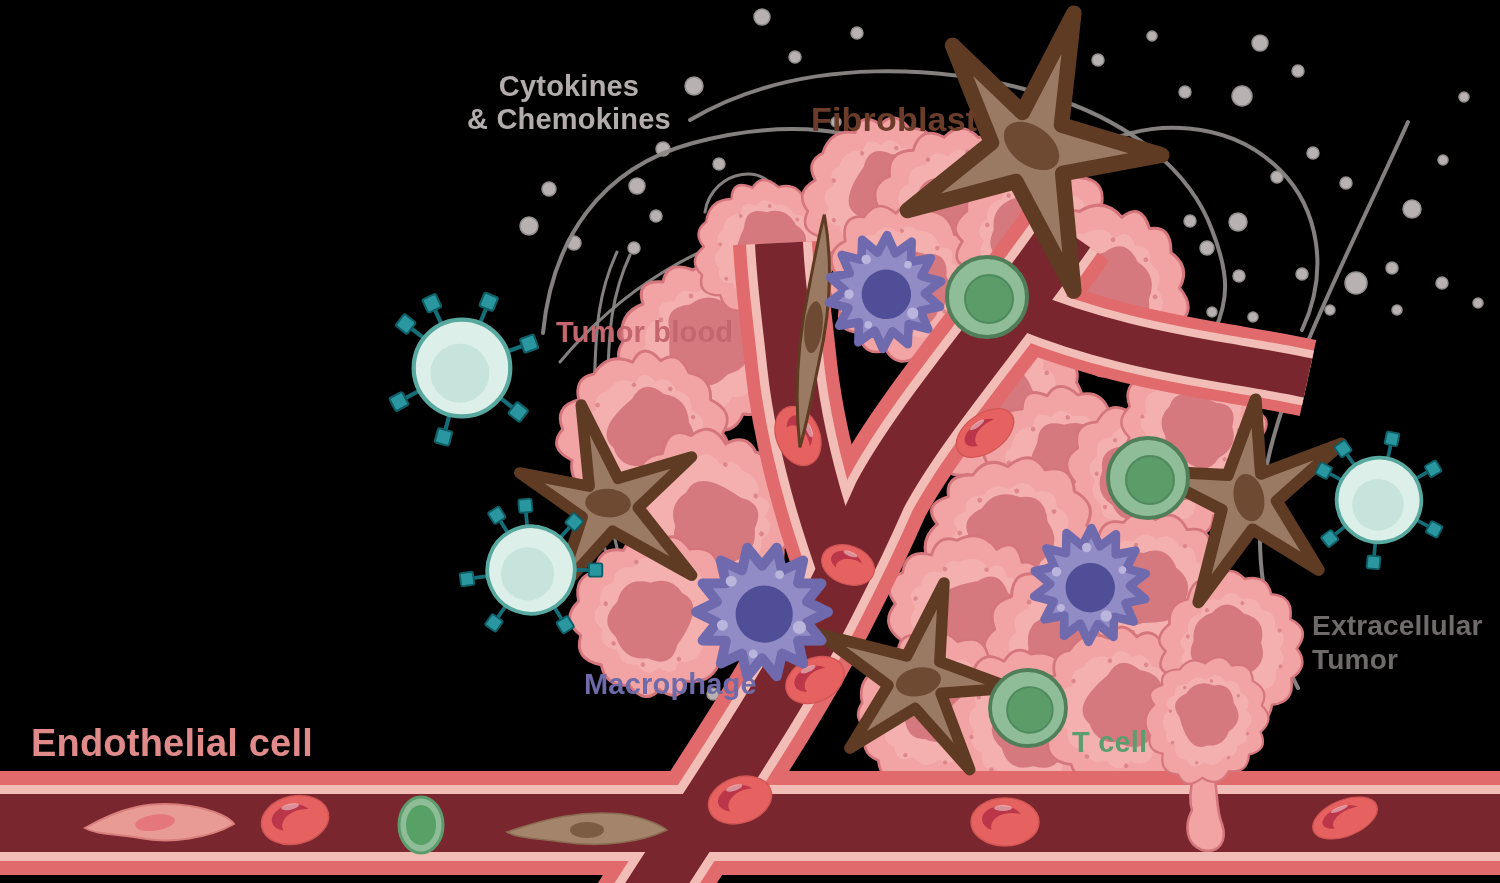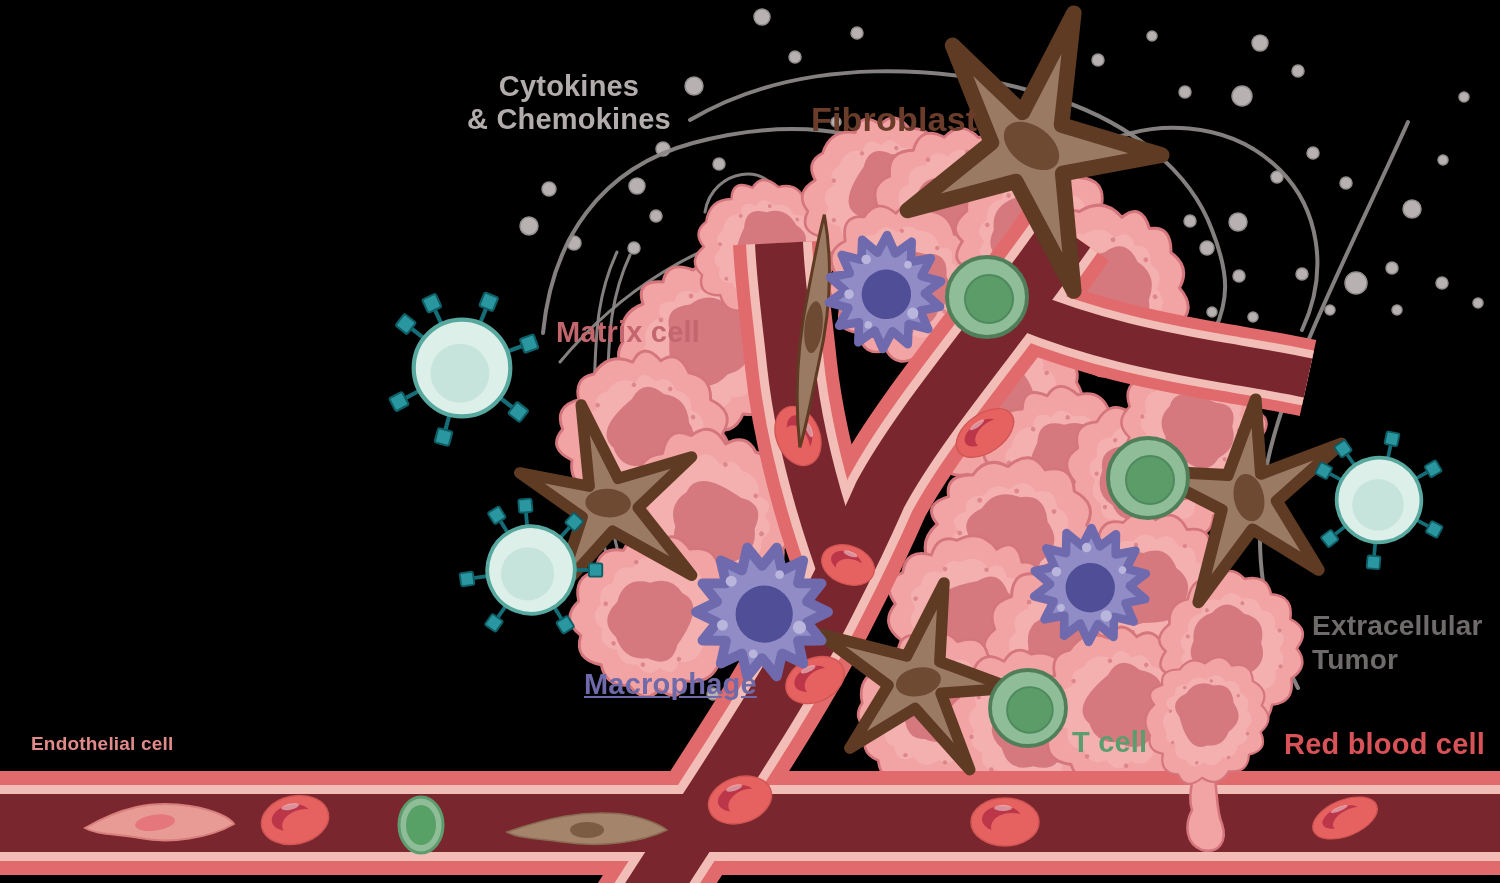--- a/index.html
+++ b/index.html
@@ -14,22 +14,22 @@
   svg{position:absolute;left:0;top:0;}
   .lbl{
     position:absolute;font-weight:700;font-size:28px;line-height:33px;
     letter-spacing:0.2px;white-space:nowrap;
   }
   .lbl sup{font-size:17px;vertical-align:6px;}
   .lbl-cytokines{left:448px;top:70px;width:242px;text-align:center;color:var(--label-gray);font-size:29px;}
   .lbl-fibroblast{left:811px;top:79px;color:var(--label-brown);font-size:34px;margin-top:24px;}
   .lbl-tumor{left:556px;top:316px;color:var(--label-rose);font-size:29px;}
   .lbl-cd8{left:387px;top:419px;color:var(--label-teal);font-size:29px;}
-  .lbl-macrophage{left:584px;top:668px;color:var(--label-purple);font-size:29px;text-decoration:underline;}
-  .lbl-endothelial{left:31px;top:727px;color:var(--label-salmon);font-size:19px;}
+  .lbl-macrophage{left:584px;top:668px;color:var(--label-purple);font-size:29px;}
+  .lbl-endothelial{left:31px;top:727px;color:var(--label-salmon);font-size:38px;}
   .lbl-tcell{left:1072px;top:726px;color:var(--label-green);font-size:29px;}
   .lbl-rbc{left:1284px;top:728px;color:var(--label-red);font-size:29px;}
   .lbl-ecm{left:1312px;top:609px;color:var(--label-darkgray);font-size:28px;line-height:34px;white-space:normal;width:200px;}
 
   
   .cdot{fill:var(--dot-fill);stroke:var(--dot-stroke);stroke-width:1.5;}
   .fiber{fill:none;stroke:var(--fiber-gray);stroke-width:4;stroke-linecap:round;opacity:.95;}
   .fiber.thin{stroke-width:3;}
   .t-body{fill:var(--tumor-body);stroke:var(--tumor-stroke);stroke-width:3;stroke-linejoin:round;}
   .t-light{fill:var(--tumor-light);opacity:.55;stroke:none;}
@@ -263,32 +263,29 @@
 </svg>
 
 <div class="lbl lbl-cytokines">
   <span>Cytokines</span><br>
   <span>&amp; Chemokines</span>
 </div>
 <div class="lbl lbl-fibroblast">
   <span>Fibroblast</span>
 </div>
 <div class="lbl lbl-tumor">
-  <span>Matrix cell</span>
+  <span>Tumor blood</span>
 </div>
 <div class="lbl lbl-macrophage">
   <span>Macrophage</span>
 </div>
 <div class="lbl lbl-endothelial">
   <span>Endothelial cell</span>
 </div>
 <div class="lbl lbl-tcell">
   <span>T cell</span>
-</div>
-<div class="lbl lbl-rbc">
-  <span>Red blood cell</span>
 </div>
 <div class="lbl lbl-ecm">
   <span>Extracellular</span><br>
   <span>Tumor</span>
 </div>
 
 </div>
 
 </body></html>

